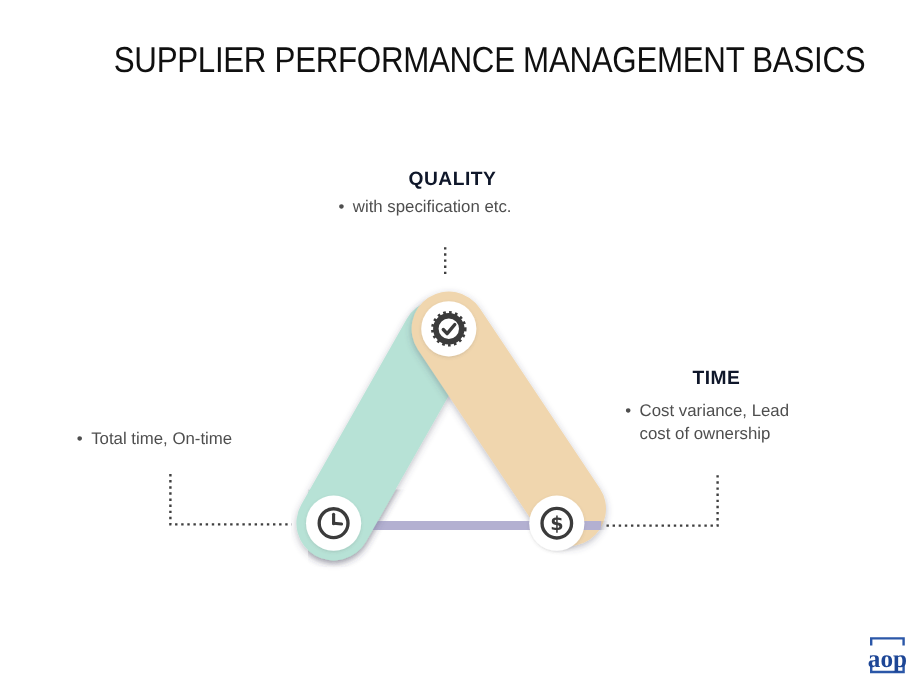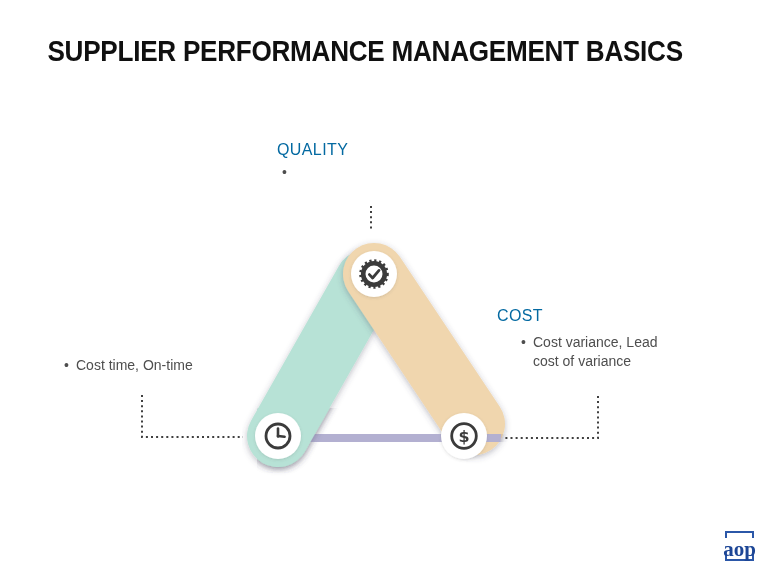--- a/index.html
+++ b/index.html
@@ -1,27 +1,27 @@
 <!DOCTYPE html>
 <html><head>
 <meta charset="utf-8">
 <style>
   html,body{margin:0;padding:0;background:#ffffff;}
   .stage{
     position:relative;width:768px;height:576px;background:#ffffff;overflow:hidden;
     font-family:"Liberation Sans",sans-serif;
   }
   .title{
-    position:absolute;top:34px;left:0;right:0;text-align:left;
-    font-size:30px;font-weight:700;color:#101010;letter-spacing:-0.3px;white-space:nowrap;
+    position:absolute;top:34px;left:0;right:0;text-align:right;
+    font-size:30px;font-weight:400;color:#101010;letter-spacing:-0.3px;white-space:nowrap;
   }
   .title span{display:inline-block;transform:scaleX(0.87);transform-origin:center;}
   .node-heading{
-    position:absolute;width:200px;
-    font-size:16px;font-weight:400;color:#0369a1;letter-spacing:0.4px;
+    position:absolute;width:200px;text-align:center;
+    font-size:16px;font-weight:700;color:#0f172a;letter-spacing:0.4px;
   }
   .bullet-row{
     position:absolute;display:flex;align-items:flex-start;
     font-size:14px;line-height:19px;color:#4e4e4e;
   }
   .bullet-dot{width:12px;flex:0 0 12px;color:#4e4e4e;}
   .bullet-lines span{display:block;}
   .diagram-svg{position:absolute;left:0;top:0;}
   .logo{position:absolute;left:706px;top:524px;}
 </style>
@@ -31,36 +31,37 @@
 <div class="stage">
 
   <div class="title">
     <span>SUPPLIER PERFORMANCE MANAGEMENT BASICS</span>
   </div>
 
   <div class="node-heading" style="left:277px;top:141px;">QUALITY</div>
   <div class="bullet-row" style="left:282px;top:163px;">
     <span class="bullet-dot">•</span>
     <span class="bullet-lines">
+      <span>with specification etc.</span>
     </span>
   </div>
 
   <div class="bullet-row" style="left:64px;top:356px;">
     <span class="bullet-dot">•</span>
     <span class="bullet-lines">
-      <span>Cost time, On-time</span>
+      <span>Total time, On-time</span>
     </span>
   </div>
 
-  <div class="node-heading" style="left:497px;top:307px;">COST</div>
+  <div class="node-heading" style="left:497px;top:307px;">TIME</div>
   <div class="bullet-row" style="left:521px;top:333px;">
     <span class="bullet-dot">•</span>
     <span class="bullet-lines">
       <span>Cost variance, Lead</span>
-      <span>cost of variance</span>
+      <span>cost of ownership</span>
     </span>
   </div>
 
   <svg class="diagram-svg" width="768" height="576" viewBox="0 0 768 576">
     <defs>
       <filter id="barsh" x="-40%" y="-40%" width="180%" height="180%">
         <feDropShadow dx="0" dy="2" stdDeviation="3" flood-color="#44445a" flood-opacity="0.35"></feDropShadow>
       </filter>
       <filter id="csh" x="-40%" y="-40%" width="180%" height="180%">
         <feDropShadow dx="0" dy="1" stdDeviation="1.5" flood-color="#555555" flood-opacity="0.18"></feDropShadow>

